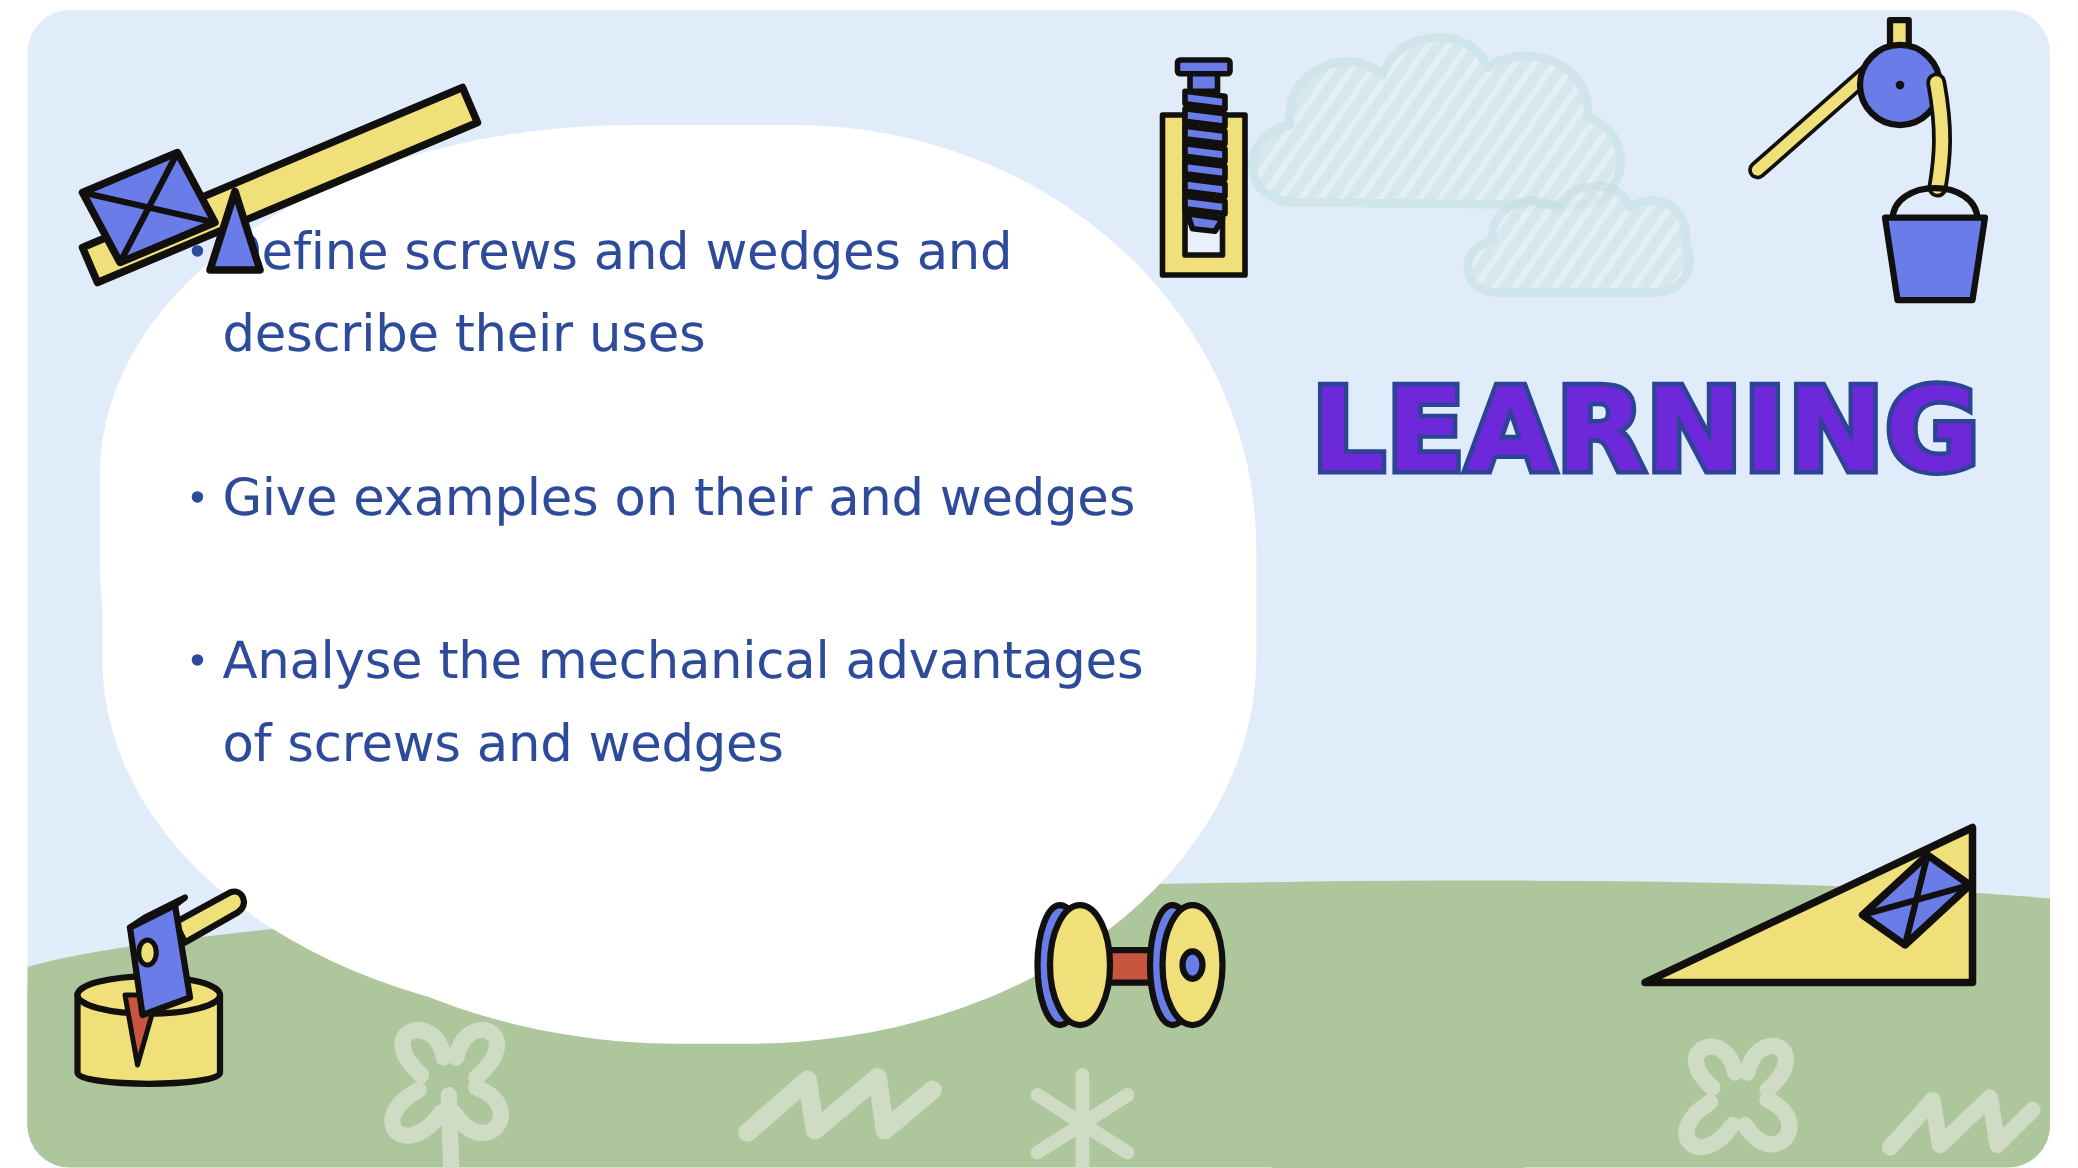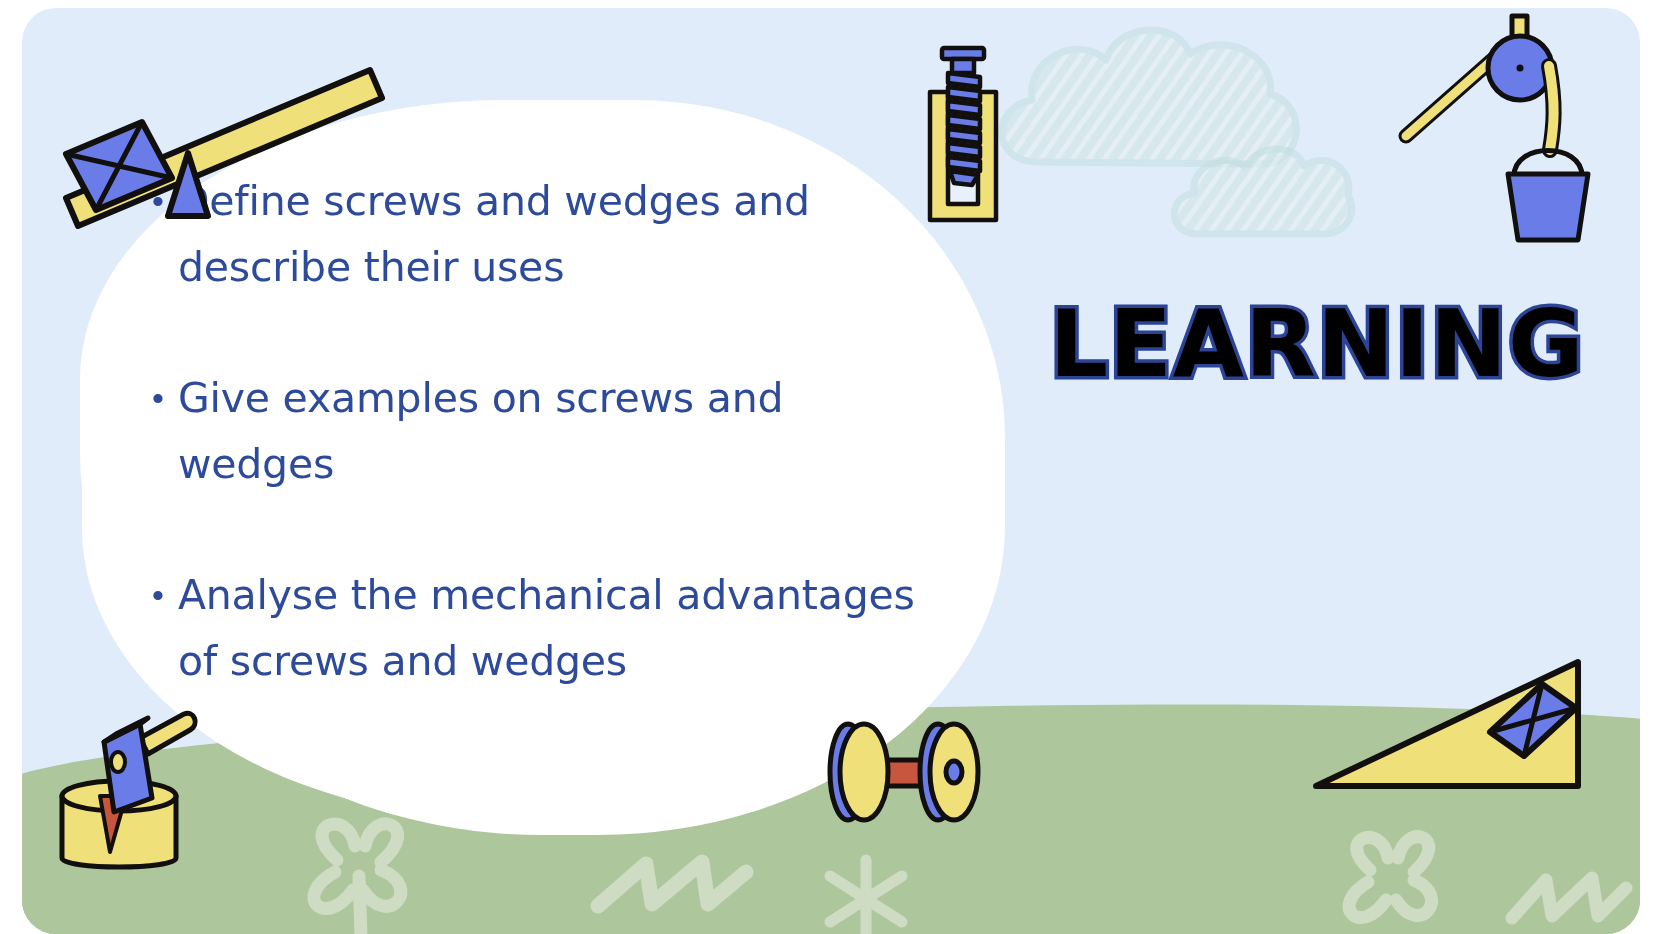--- a/index.html
+++ b/index.html
@@ -25,21 +25,21 @@
 
   
   .bullets{position:absolute;left:130px;top:160px;width:770px;}
   .bullet{display:flex;align-items:flex-start;margin-bottom:64px;}
   .dot{color:#2d4b9a;font-size:34px;line-height:1;margin-right:14px;margin-top:16px;flex:0 0 auto;}
   .btext{color:#2d4b9a;font-size:41px;line-height:1.62;font-family:"DejaVu Sans",sans-serif;
          letter-spacing:-.2px;}
 
   
   .title{position:absolute;left:985px;top:278px;width:620px;text-align:center;}
-  .tline{color:#000000;font-family:"DejaVu Sans",sans-serif;font-weight:bold;
+  .tline{color:#6d28d9;font-family:"DejaVu Sans",sans-serif;font-weight:bold;
          font-size:92px;line-height:1.28;letter-spacing:1px;
          -webkit-text-stroke:7px #2b4496;paint-order:stroke fill;}
 
   
   .cloud{position:absolute;opacity:.55;}
   svg{display:block;overflow:visible;}
 </style>
 </head>
 <body>
 
@@ -108,21 +108,21 @@
     <div class="blob"></div>
     <div class="blob2"></div>
 
     <div class="bullets">
       <div class="bullet">
         <span class="dot">•</span>
         <span class="btext">Define screws and wedges and describe their uses</span>
       </div>
       <div class="bullet">
         <span class="dot">•</span>
-        <span class="btext">Give examples on screws and wedges</span>
+        <span class="btext">Give examples on their and wedges</span>
       </div>
       <div class="bullet">
         <span class="dot">•</span>
         <span class="btext">Analyse the mechanical advantages of screws and wedges</span>
       </div>
     </div>
 
     <div class="title">
       <div class="tline">LEARNING</div>
     </div>

